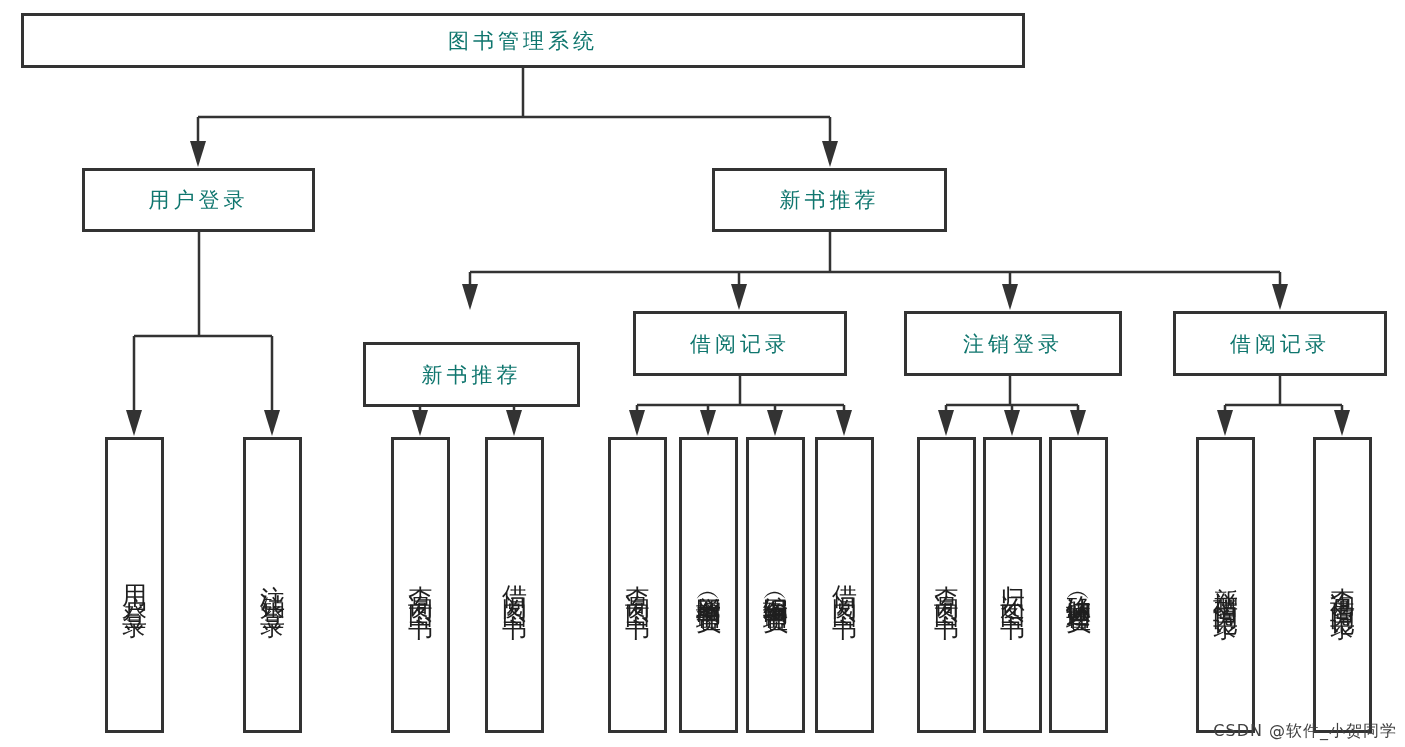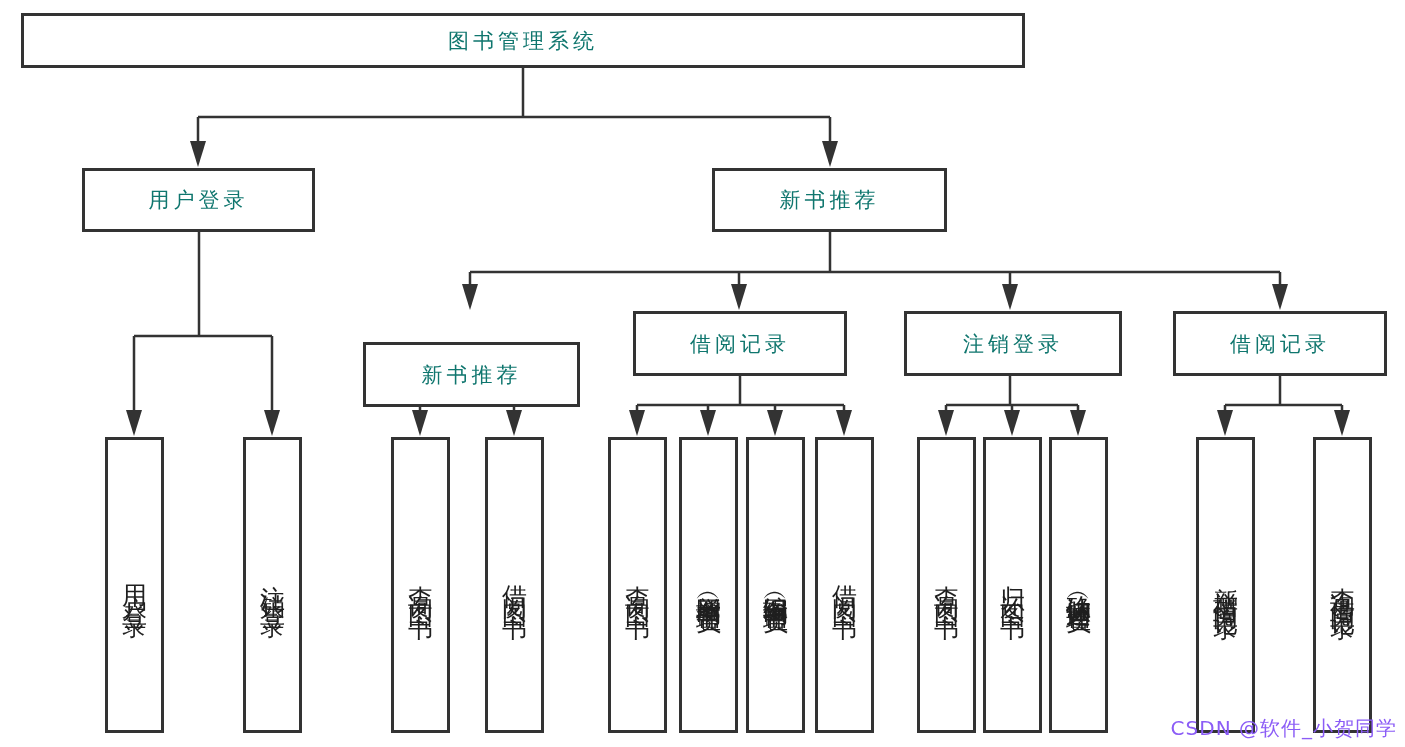--- a/index.html
+++ b/index.html
@@ -57,23 +57,23 @@
     line-height: 1;
     white-space: nowrap;
   }
   .ls-wide  { letter-spacing: 10px; }
   .ls-mid   { letter-spacing: 6px; }
   .ls-tight { letter-spacing: 2px; }
   #watermark {
     position: absolute;
     right: 8px;
     bottom: 5px;
-    font-size: 20px;
+    font-size: 16px;
     letter-spacing: 1px;
-    color: #8b5cf6;
+    color: #404040;
     z-index: 5;
     white-space: nowrap;
   }
   svg path { stroke: #333333; stroke-width: 2.5; fill: none; }
   svg polygon { fill: #333333; stroke: none; }
 </style>
 </head>
 <body>
 
 <div id="stage">

